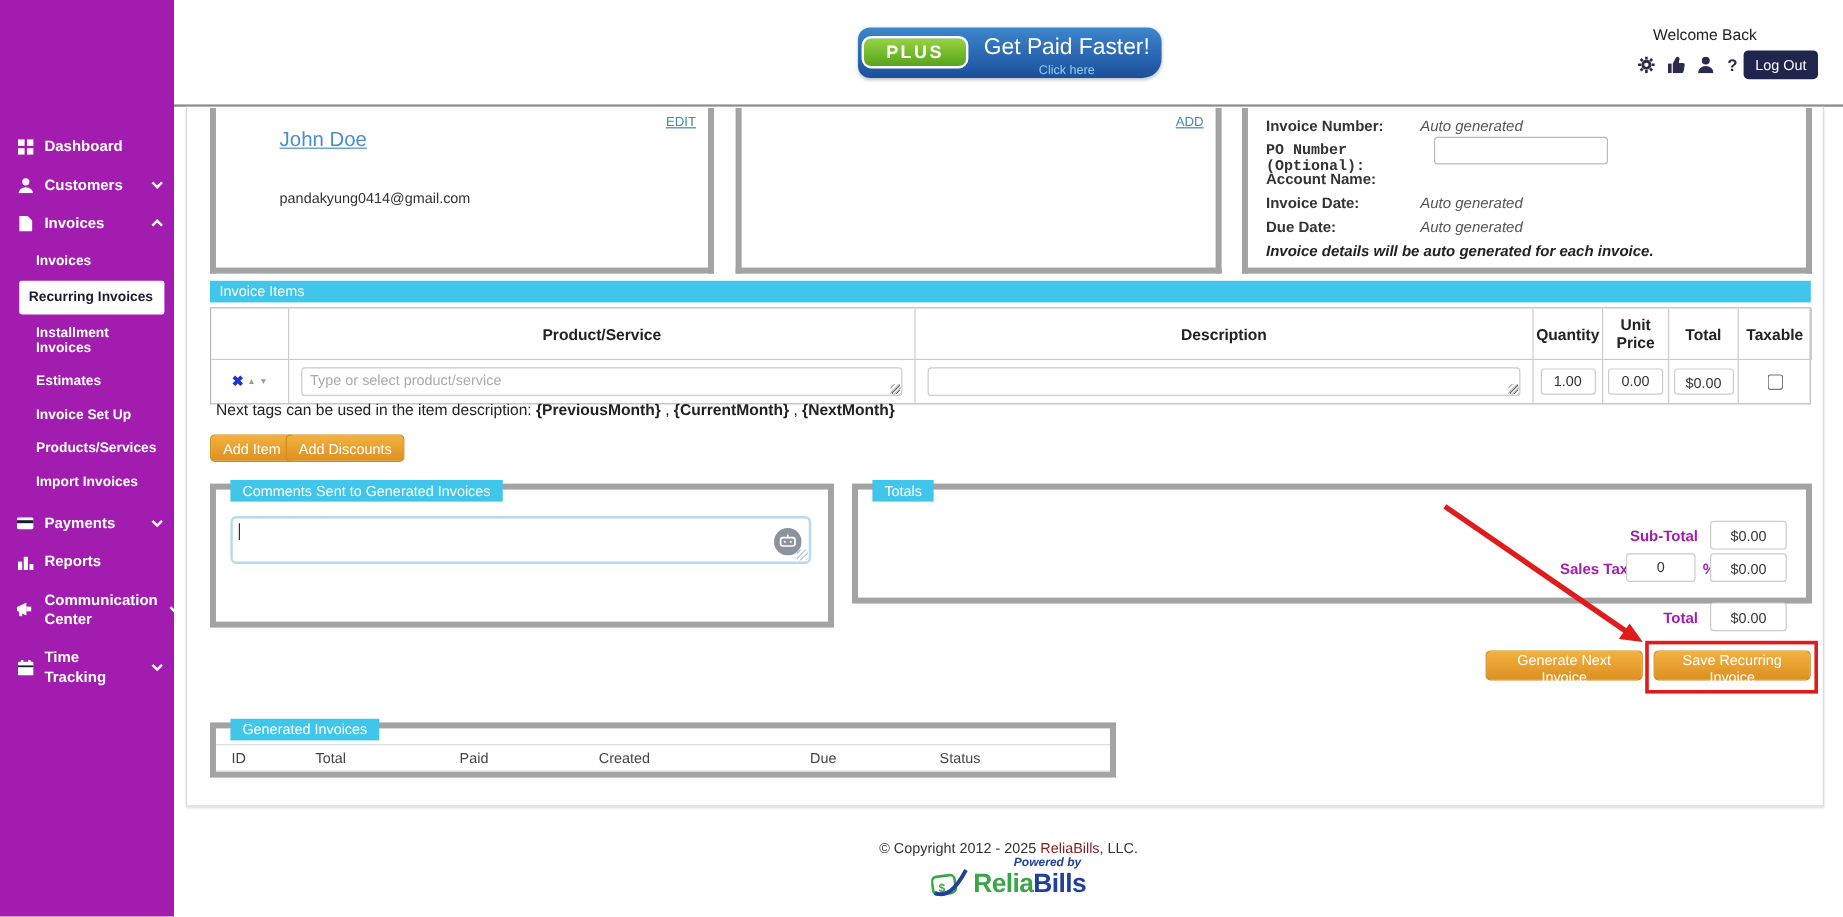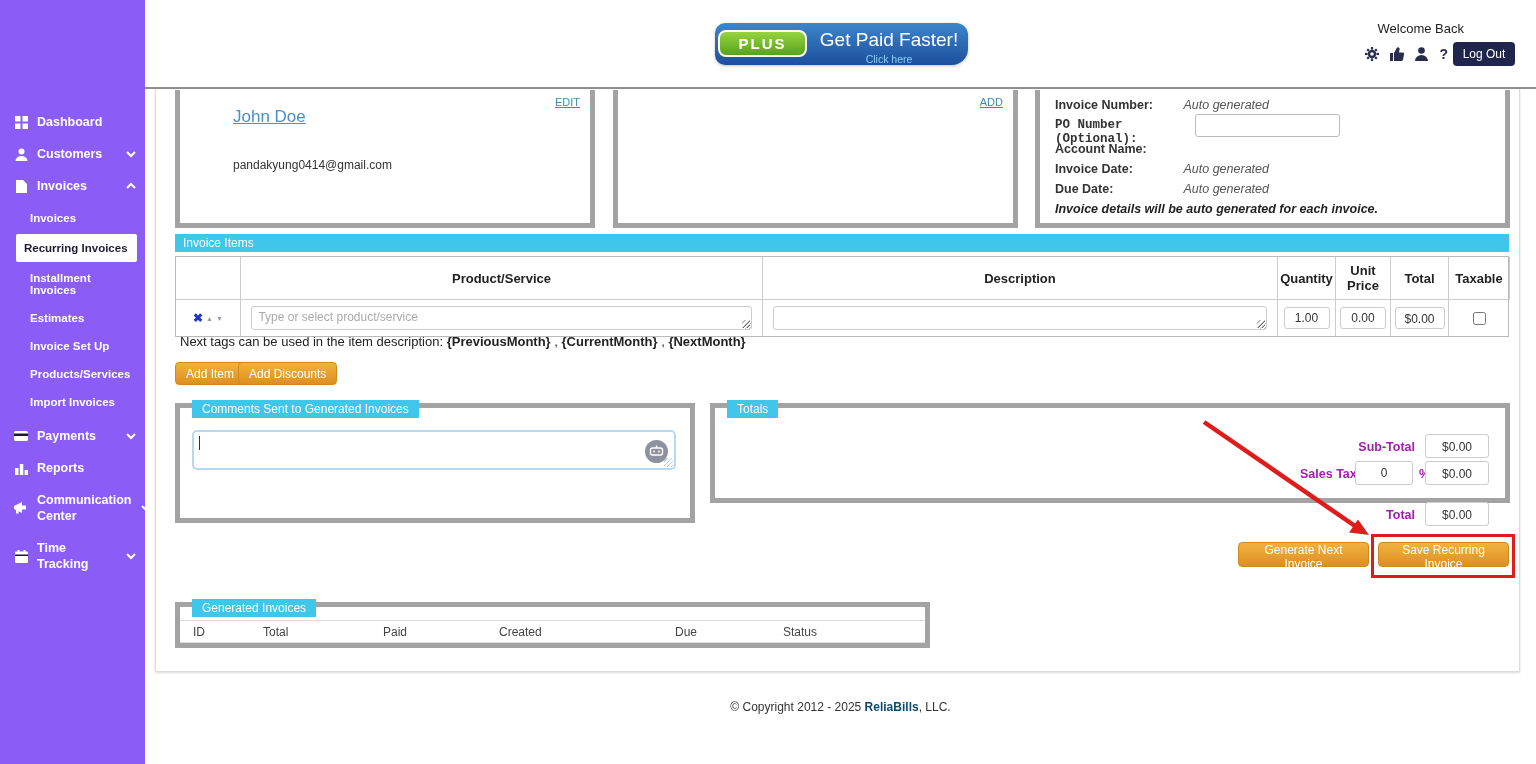--- a/index.html
+++ b/index.html
@@ -1,20 +1,20 @@
 <!DOCTYPE html>
 <html><head>
 <meta charset="utf-8">
 <style>
   * { margin:0; padding:0; box-sizing:border-box; }
   html,body { width:1536px; height:764px; font-family:"Liberation Sans", sans-serif; background:#fff; }
   #stage { position:relative; width:1536px; height:764px; overflow:hidden; background:#fff; }
 
   
-  .sidebar { position:absolute; left:0; top:0; width:145px; height:764px; background:#8b5cf6; padding-top:106px; }
+  .sidebar { position:absolute; left:0; top:0; width:145px; height:764px; background:#a21caf; padding-top:106px; }
   .nav-item { display:flex; align-items:center; gap:9px; padding:8px 8px 8px 14px; color:#fff; font-size:12.5px; font-weight:700; cursor:pointer; line-height:16px; }
   .nav-item .lbl { flex:1 1 auto; }
   .nav-item .chev { margin-left:auto; display:flex; }
   .icon-box { width:14px; display:flex; justify-content:center; flex:0 0 14px; }
   .subnav { padding:2px 0 4px 0; }
   .sub-item { padding:8px 8px 8px 30px; color:#fff; font-size:11.5px; font-weight:700; cursor:pointer; }
   .sub-item.active { background:#fff; color:#1d1b31; margin:2px 8px 2px 16px; padding:8px 6px 8px 8px; border-radius:2px; }
 
   
   .header { position:absolute; left:145px; top:0; width:1391px; height:89px; background:#fff; border-bottom:2px solid #8e8e8e; }
@@ -88,21 +88,21 @@
   .red-rect { position:absolute; left:1371px; top:534px; width:144px; height:44px; border:3px solid #e01b1b; pointer-events:none; }
   .red-arrow { position:absolute; left:1190px; top:412px; pointer-events:none; }
 
   
   #generated-box { left:175px; top:602px; width:755px; height:46px; }
   .gen-line { position:absolute; left:0; width:100%; height:1px; background:#ddd; }
   .gen-head { position:absolute; top:18px; font-size:12px; color:#444; }
 
   
   .footer-copy { position:absolute; left:145px; width:1391px; top:700px; text-align:center; font-size:12px; color:#333; }
-  .footer-copy .brand { color:#0c4a6e;font-weight:bold; }
+  .footer-copy .brand { color:#7f1d1d; }
   .footer-logo { position:absolute; left:145px; width:1391px; top:714px; text-align:center; }
   .logo-inner { display:inline-block; position:relative; text-align:left; }
   .powered { text-align:right; font-size:10px; font-weight:700; font-style:italic; color:#20409a; margin-bottom:-3px; padding-right:4px; }
   .logo-row { display:flex; align-items:center; }
   .logo-green { color:#3aa648; font-size:22px; font-weight:700; letter-spacing:-0.5px; }
   .logo-blue { color:#20409a; font-size:22px; font-weight:700; letter-spacing:-0.5px; }
 </style>
 </head>
 <body>
 
@@ -384,14 +384,30 @@
     <div class="gen-head" style="left:203px;">Paid</div>
     <div class="gen-head" style="left:319px;">Created</div>
     <div class="gen-head" style="left:495px;">Due</div>
     <div class="gen-head" style="left:603px;">Status</div>
     <div class="gen-line" style="top:35px;"></div>
   </section>
 
   <div class="footer-copy">
     <span>© Copyright 2012 - 2025 </span><span class="brand">ReliaBills</span><span>, LLC.</span>
   </div>
+  <div class="footer-logo">
+    <div class="logo-inner">
+      <div class="powered">Powered by</div>
+      <div class="logo-row">
+        <span style="display:flex; margin-right:3px;">
+          <svg width="32" height="27" viewBox="0 0 32 27">
+            <rect x="1" y="8" width="19" height="15" rx="4" fill="#fff" stroke="#3aa648" stroke-width="2.2" transform="rotate(-8 10 15)"></rect>
+            <text x="6" y="21" font-size="10" font-weight="bold" fill="#3aa648" font-family="Liberation Sans, sans-serif">$</text>
+            <path d="M3 22 C12 26, 20 20, 29 3" fill="none" stroke="#20409a" stroke-width="3.2"></path>
+          </svg>
+        </span>
+        <span class="logo-green">Relia</span>
+          <span class="logo-blue">Bills</span>
+      </div>
+    </div>
+  </div>
 
 </div>
 
 </body></html>

